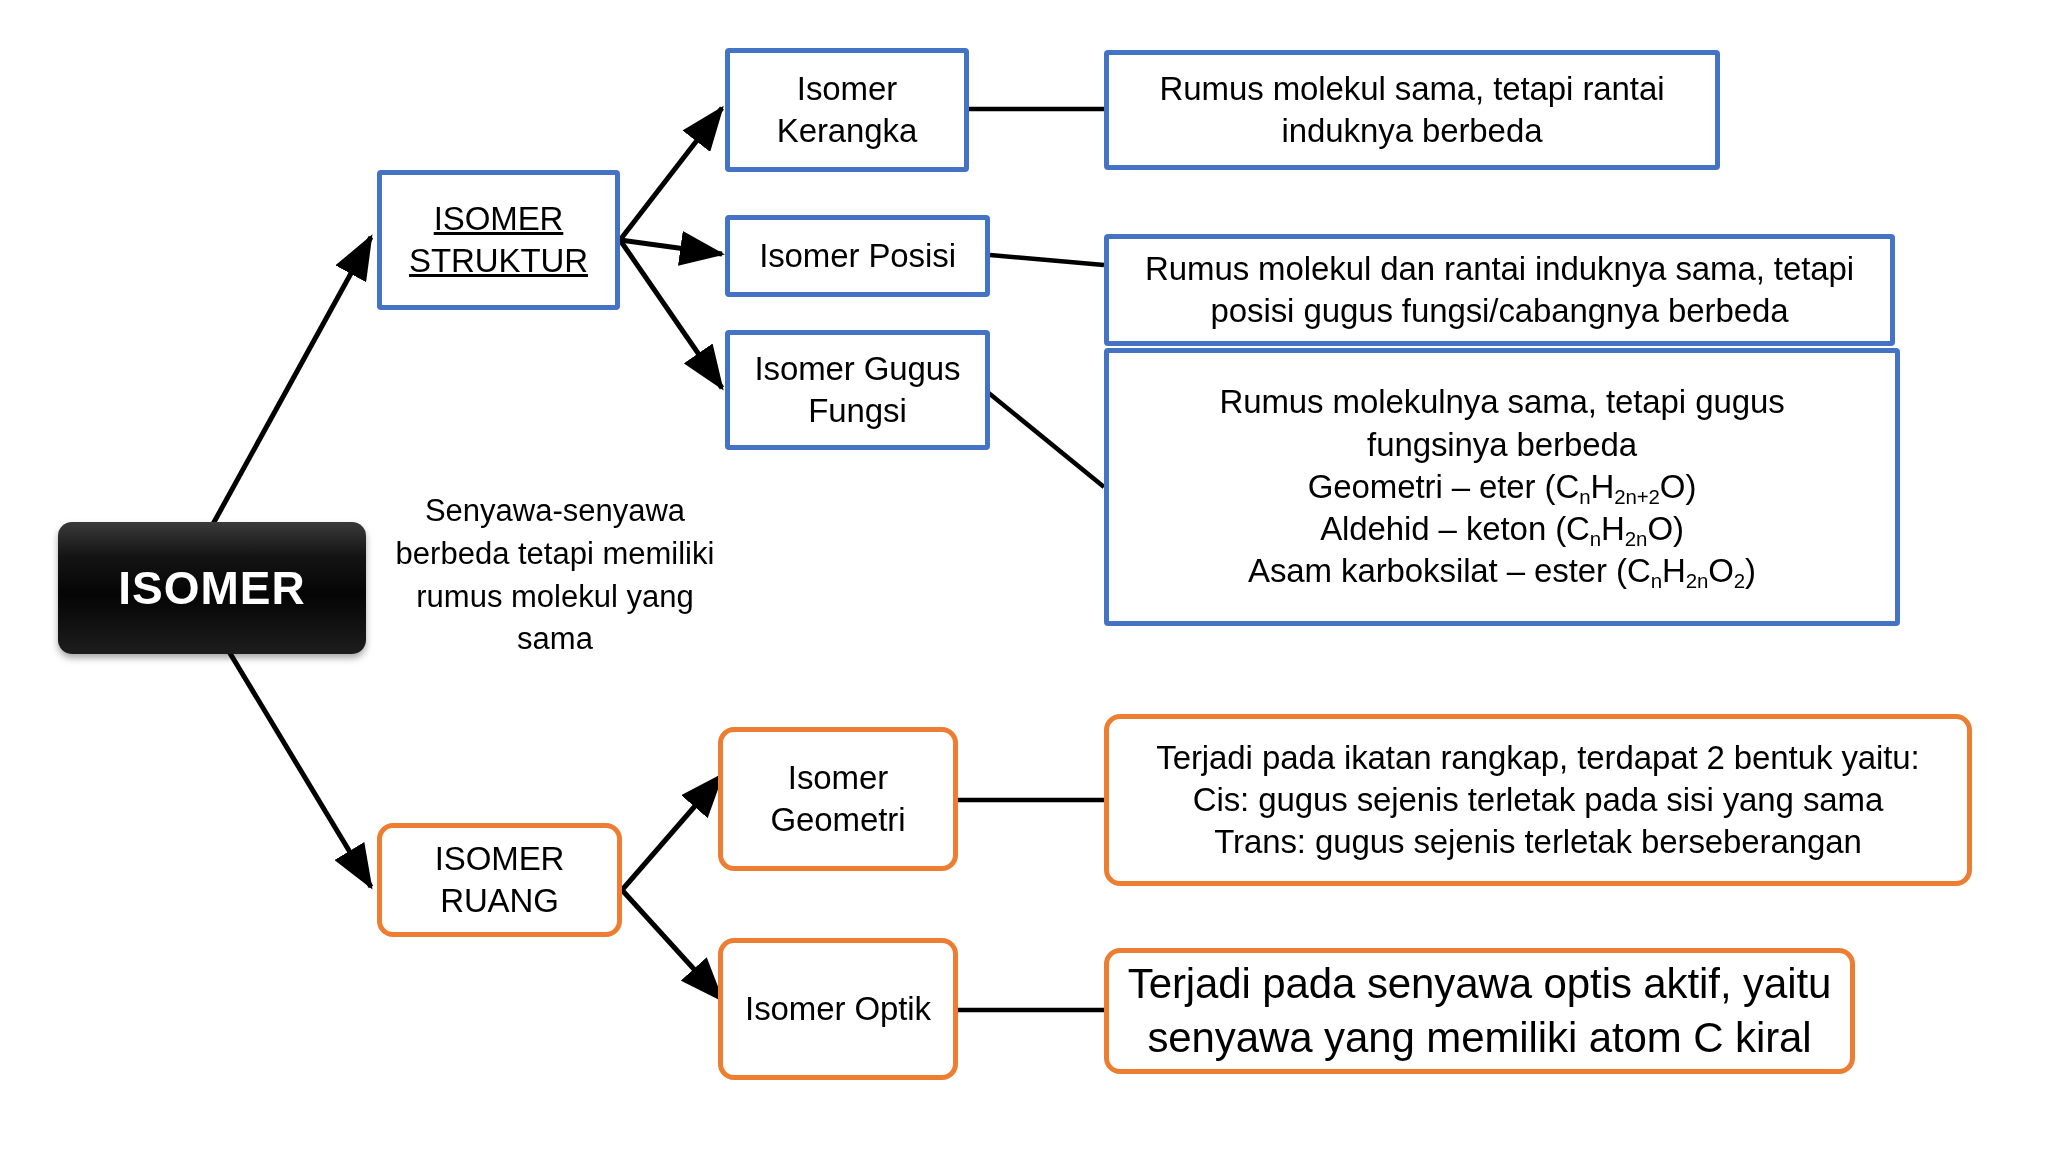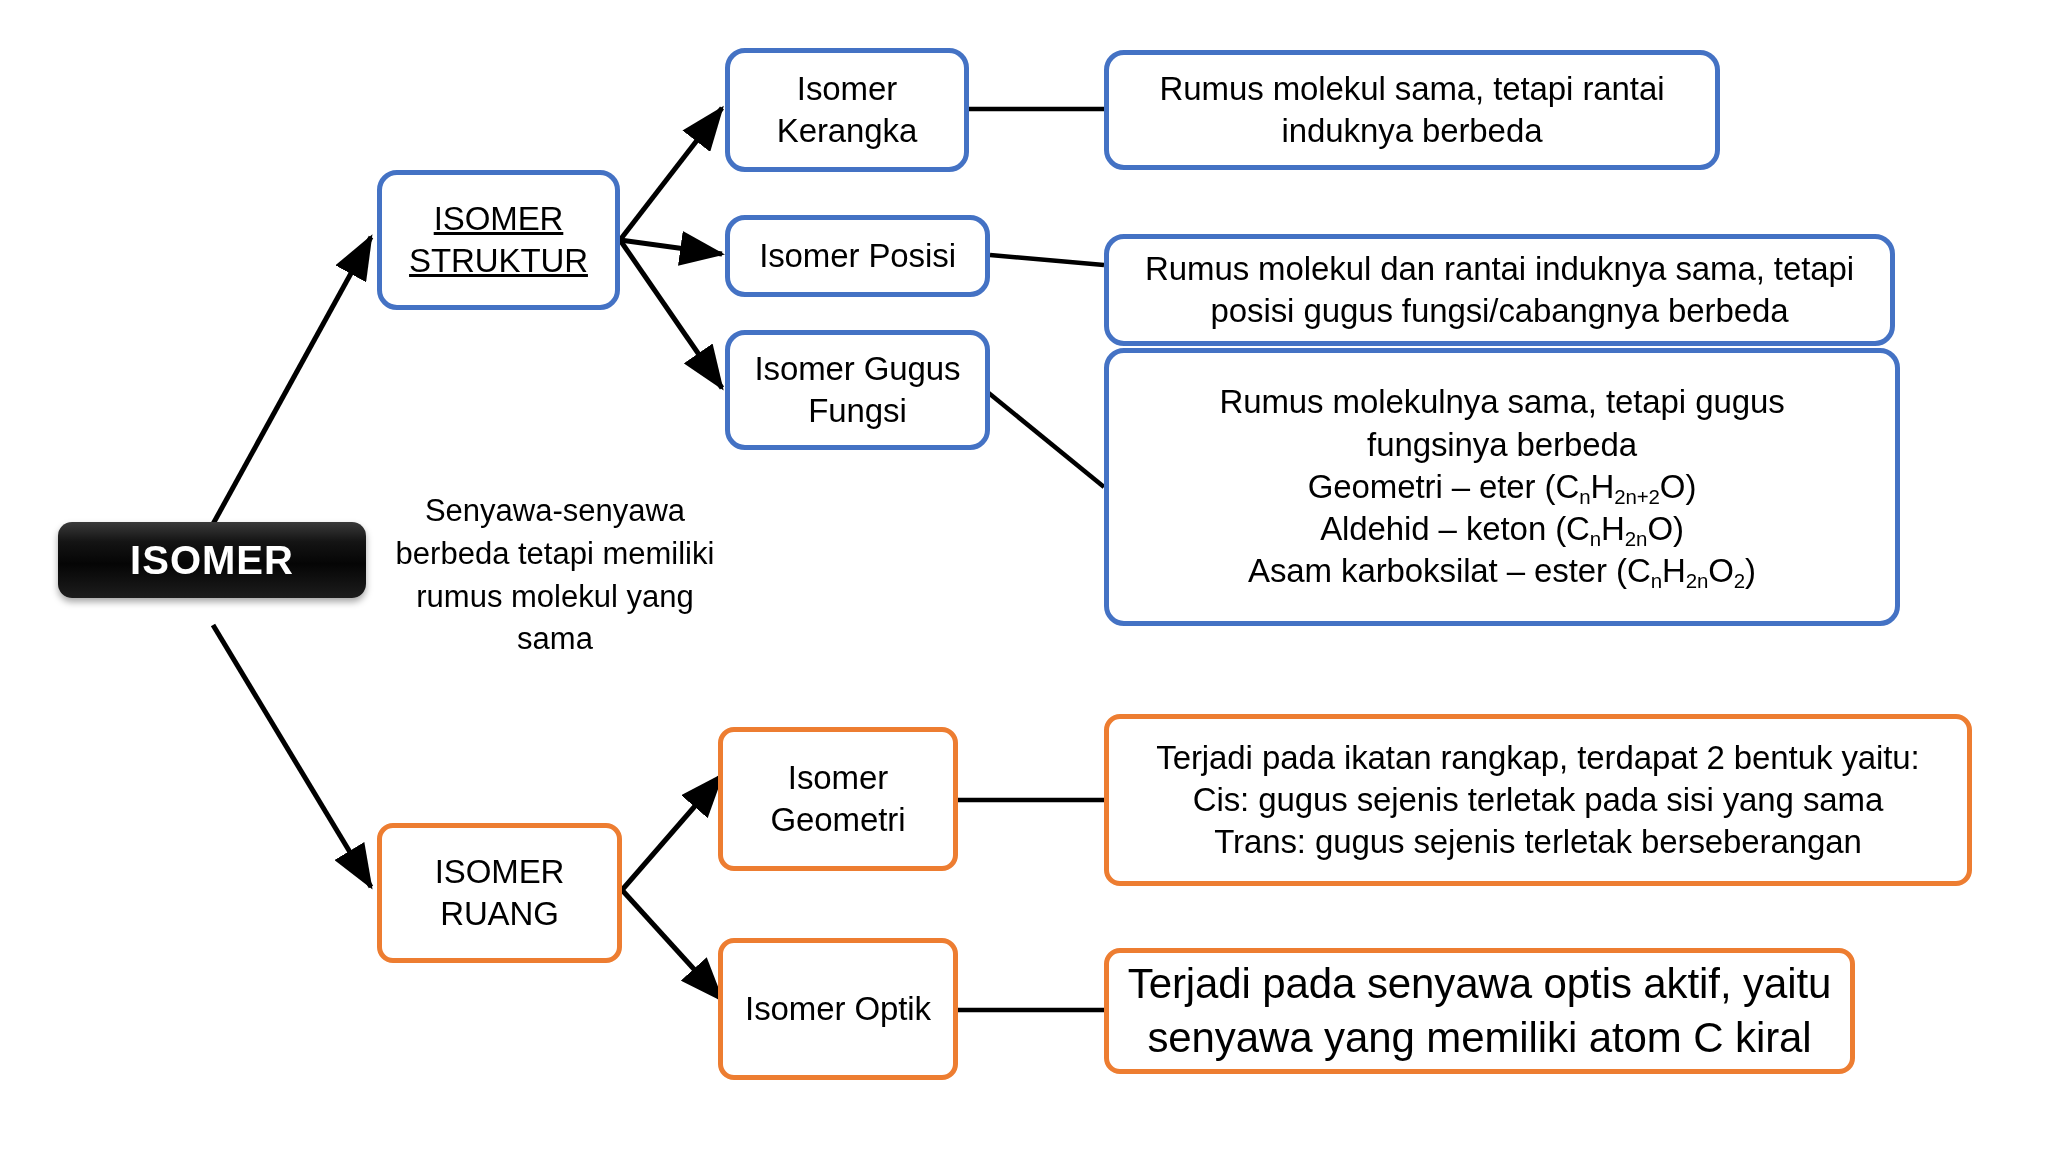--- a/index.html
+++ b/index.html
@@ -22,21 +22,21 @@
     align-items: center;
     justify-content: center;
     text-align: center;
     background: #ffffff;
     color: #000000;
     line-height: 1.28;
     letter-spacing: -0.1px;
   }
   .blue {
     border: 5px solid #4472c4;
-    border-radius: 20px;
+    border-radius: 4px;
   }
   .orange {
     border: 5px solid #ed7d31;
     border-radius: 16px;
   }
   .root-node {
     position: absolute;
     box-sizing: border-box;
     display: flex;
     align-items: center;
@@ -96,33 +96,33 @@
     <line class="edge-line" x1="622" y1="890" x2="722" y2="775" stroke-width="5" marker-end="url(#arrowhead)"></line>
     <line class="edge-line" x1="622" y1="890" x2="722" y2="1000" stroke-width="5" marker-end="url(#arrowhead)"></line>
 
     <line class="edge-line" x1="969" y1="109" x2="1104" y2="109" stroke-width="4.5"></line>
     <line class="edge-line" x1="990" y1="255" x2="1104" y2="265" stroke-width="4.5"></line>
     <line class="edge-line" x1="985" y1="390" x2="1104" y2="487" stroke-width="4.5"></line>
     <line class="edge-line" x1="958" y1="800" x2="1104" y2="800" stroke-width="4.5"></line>
     <line class="edge-line" x1="958" y1="1010" x2="1104" y2="1010" stroke-width="4.5"></line>
   </svg>
 
-  <div class="root-node" style="left:58px; top:522px; width:308px; height:76px; font-size:40px;">
+  <div class="root-node" style="left:58px; top:522px; width:308px; height:132px; font-size:46px;">
     <span>ISOMER</span>
   </div>
 
   <div class="freetext" style="left:380px; top:490px; width:350px; font-size:31px;">
     <span>Senyawa-senyawa berbeda tetapi memiliki rumus molekul yang sama</span>
   </div>
 
   <div class="node blue" style="left:377px; top:170px; width:243px; height:140px; font-size:33px;text-decoration:underline;">
     <span>ISOMER STRUKTUR</span>
   </div>
 
-  <div class="node orange" style="left:377px; top:823px; width:245px; height:140px; font-size:33px;">
+  <div class="node orange" style="left:377px; top:823px; width:245px; height:114px; font-size:33px;">
     <span>ISOMER RUANG</span>
   </div>
 
   <div class="node blue" style="left:725px; top:48px; width:244px; height:124px; font-size:33px;">
     <span>Isomer Kerangka</span>
   </div>
 
   <div class="node blue" style="left:725px; top:215px; width:265px; height:82px; font-size:33px;">
     <span>Isomer Posisi</span>
   </div>

